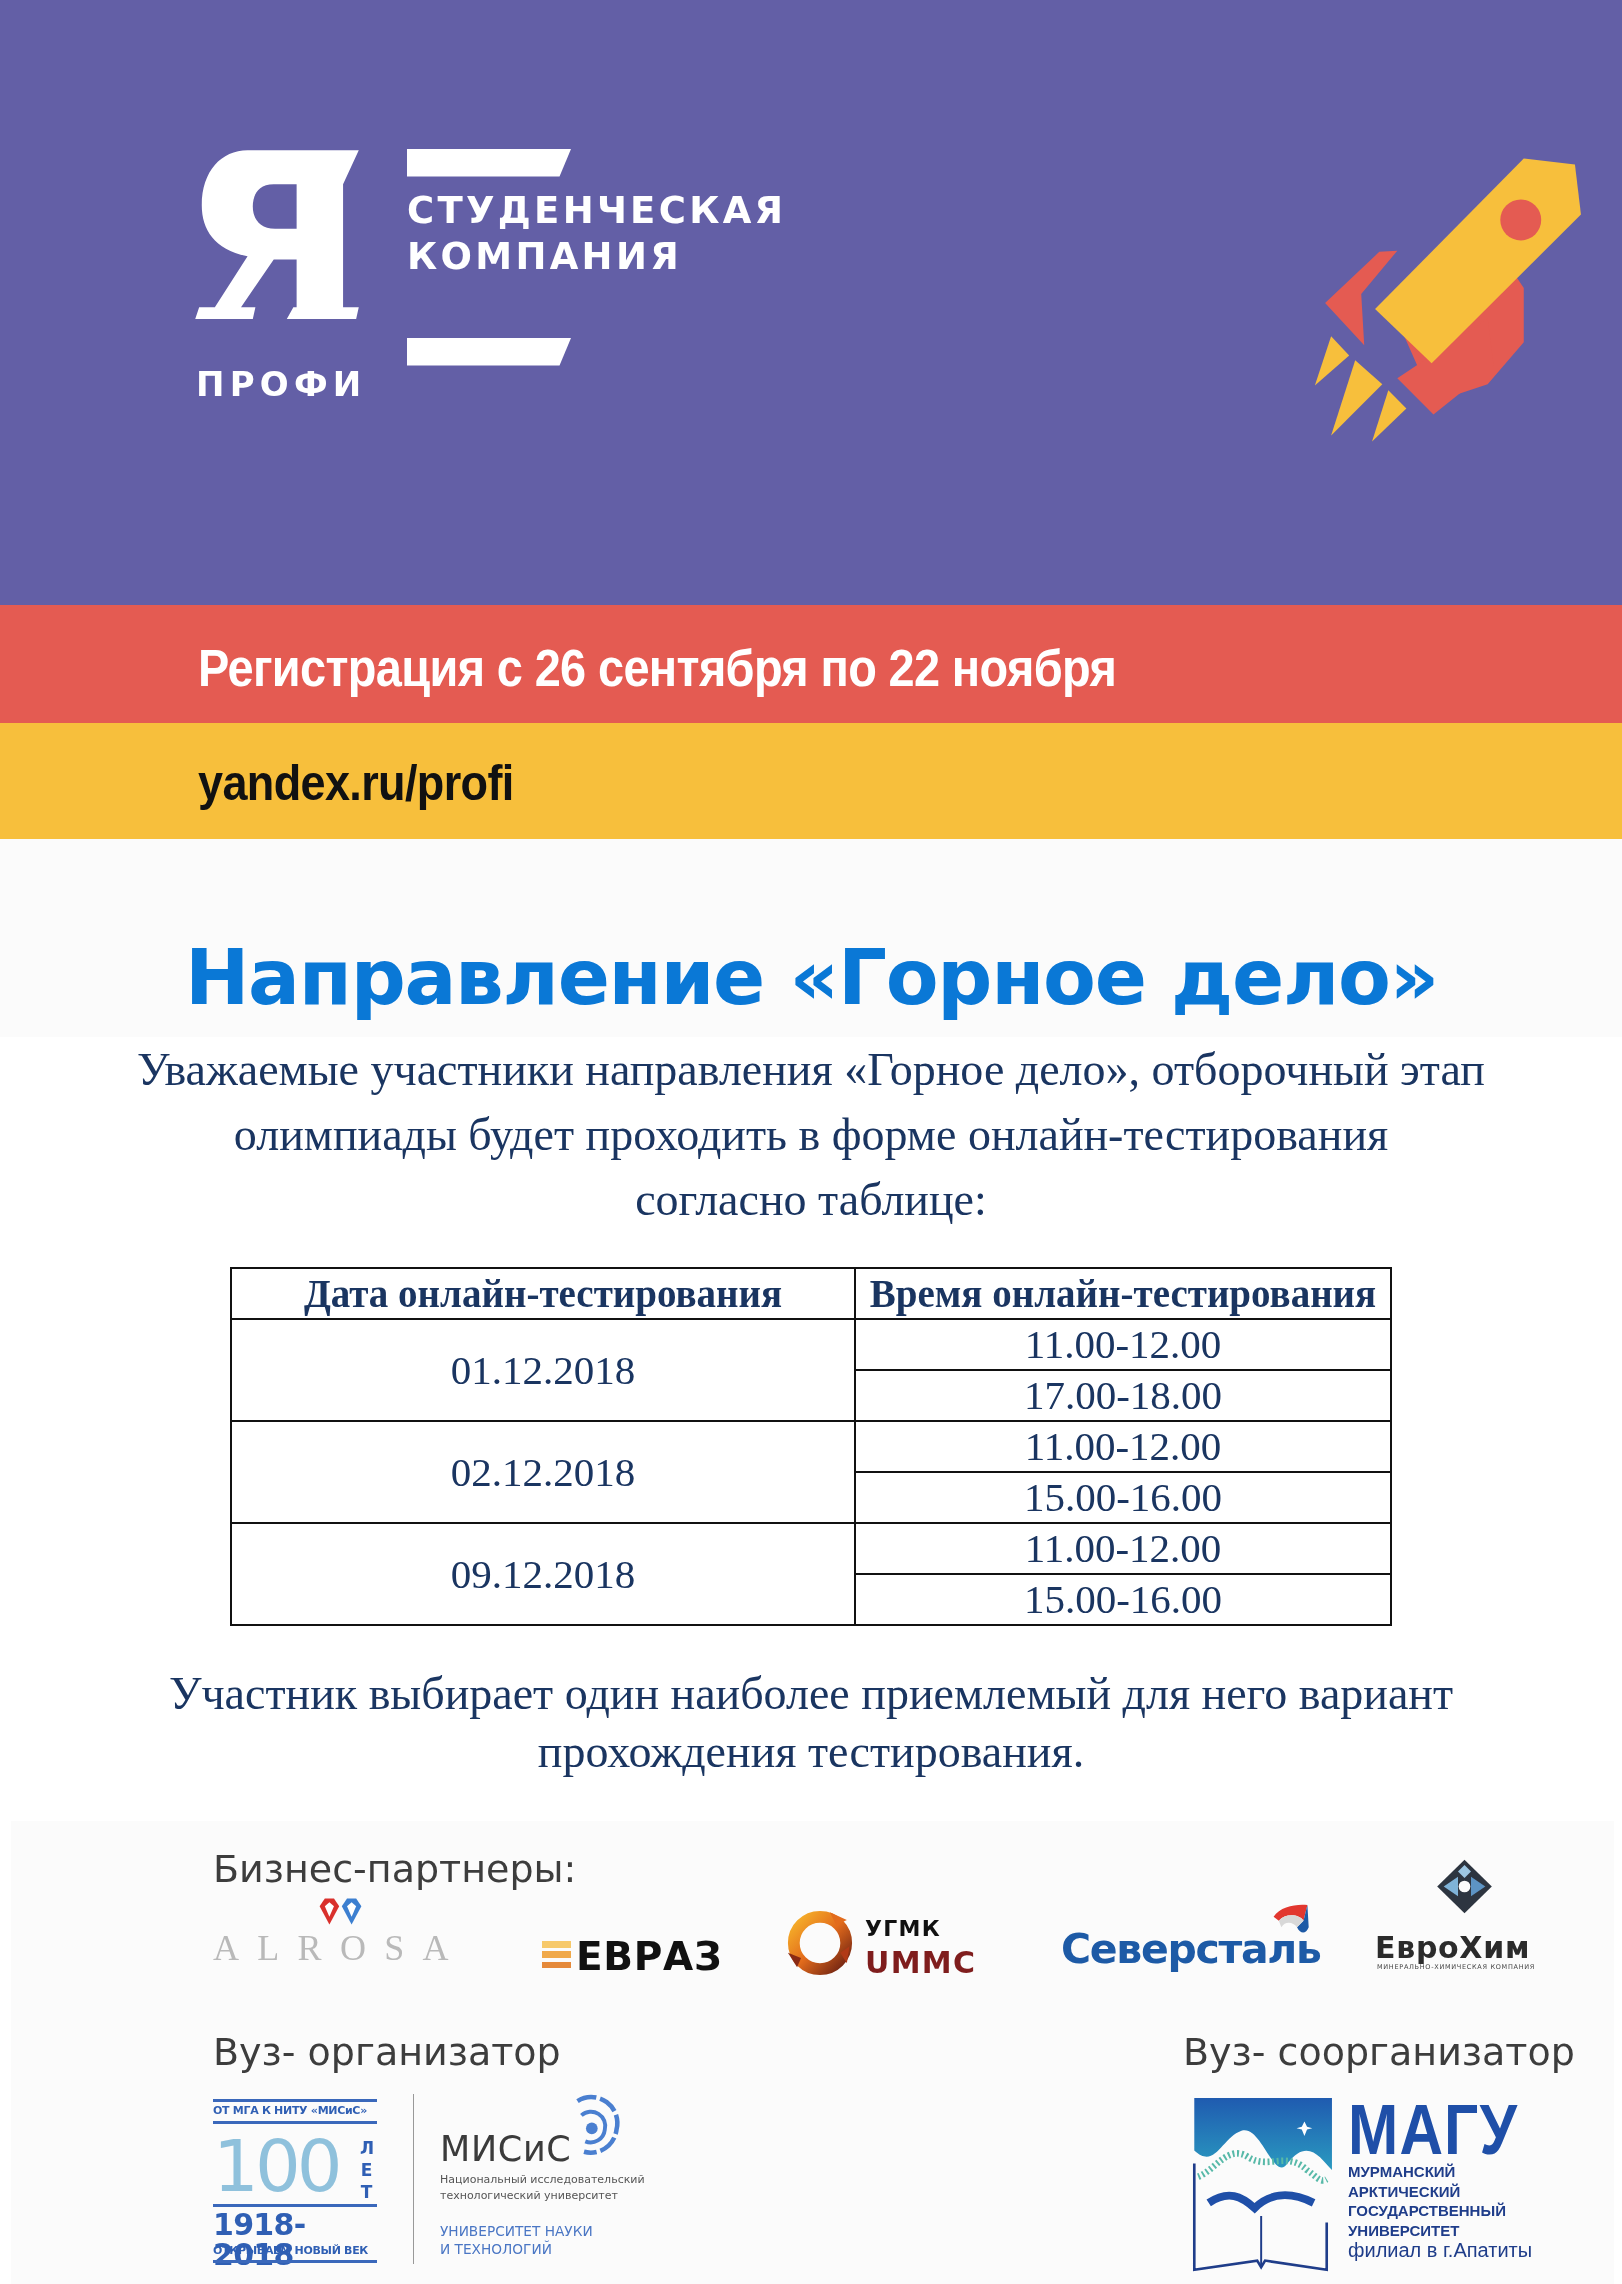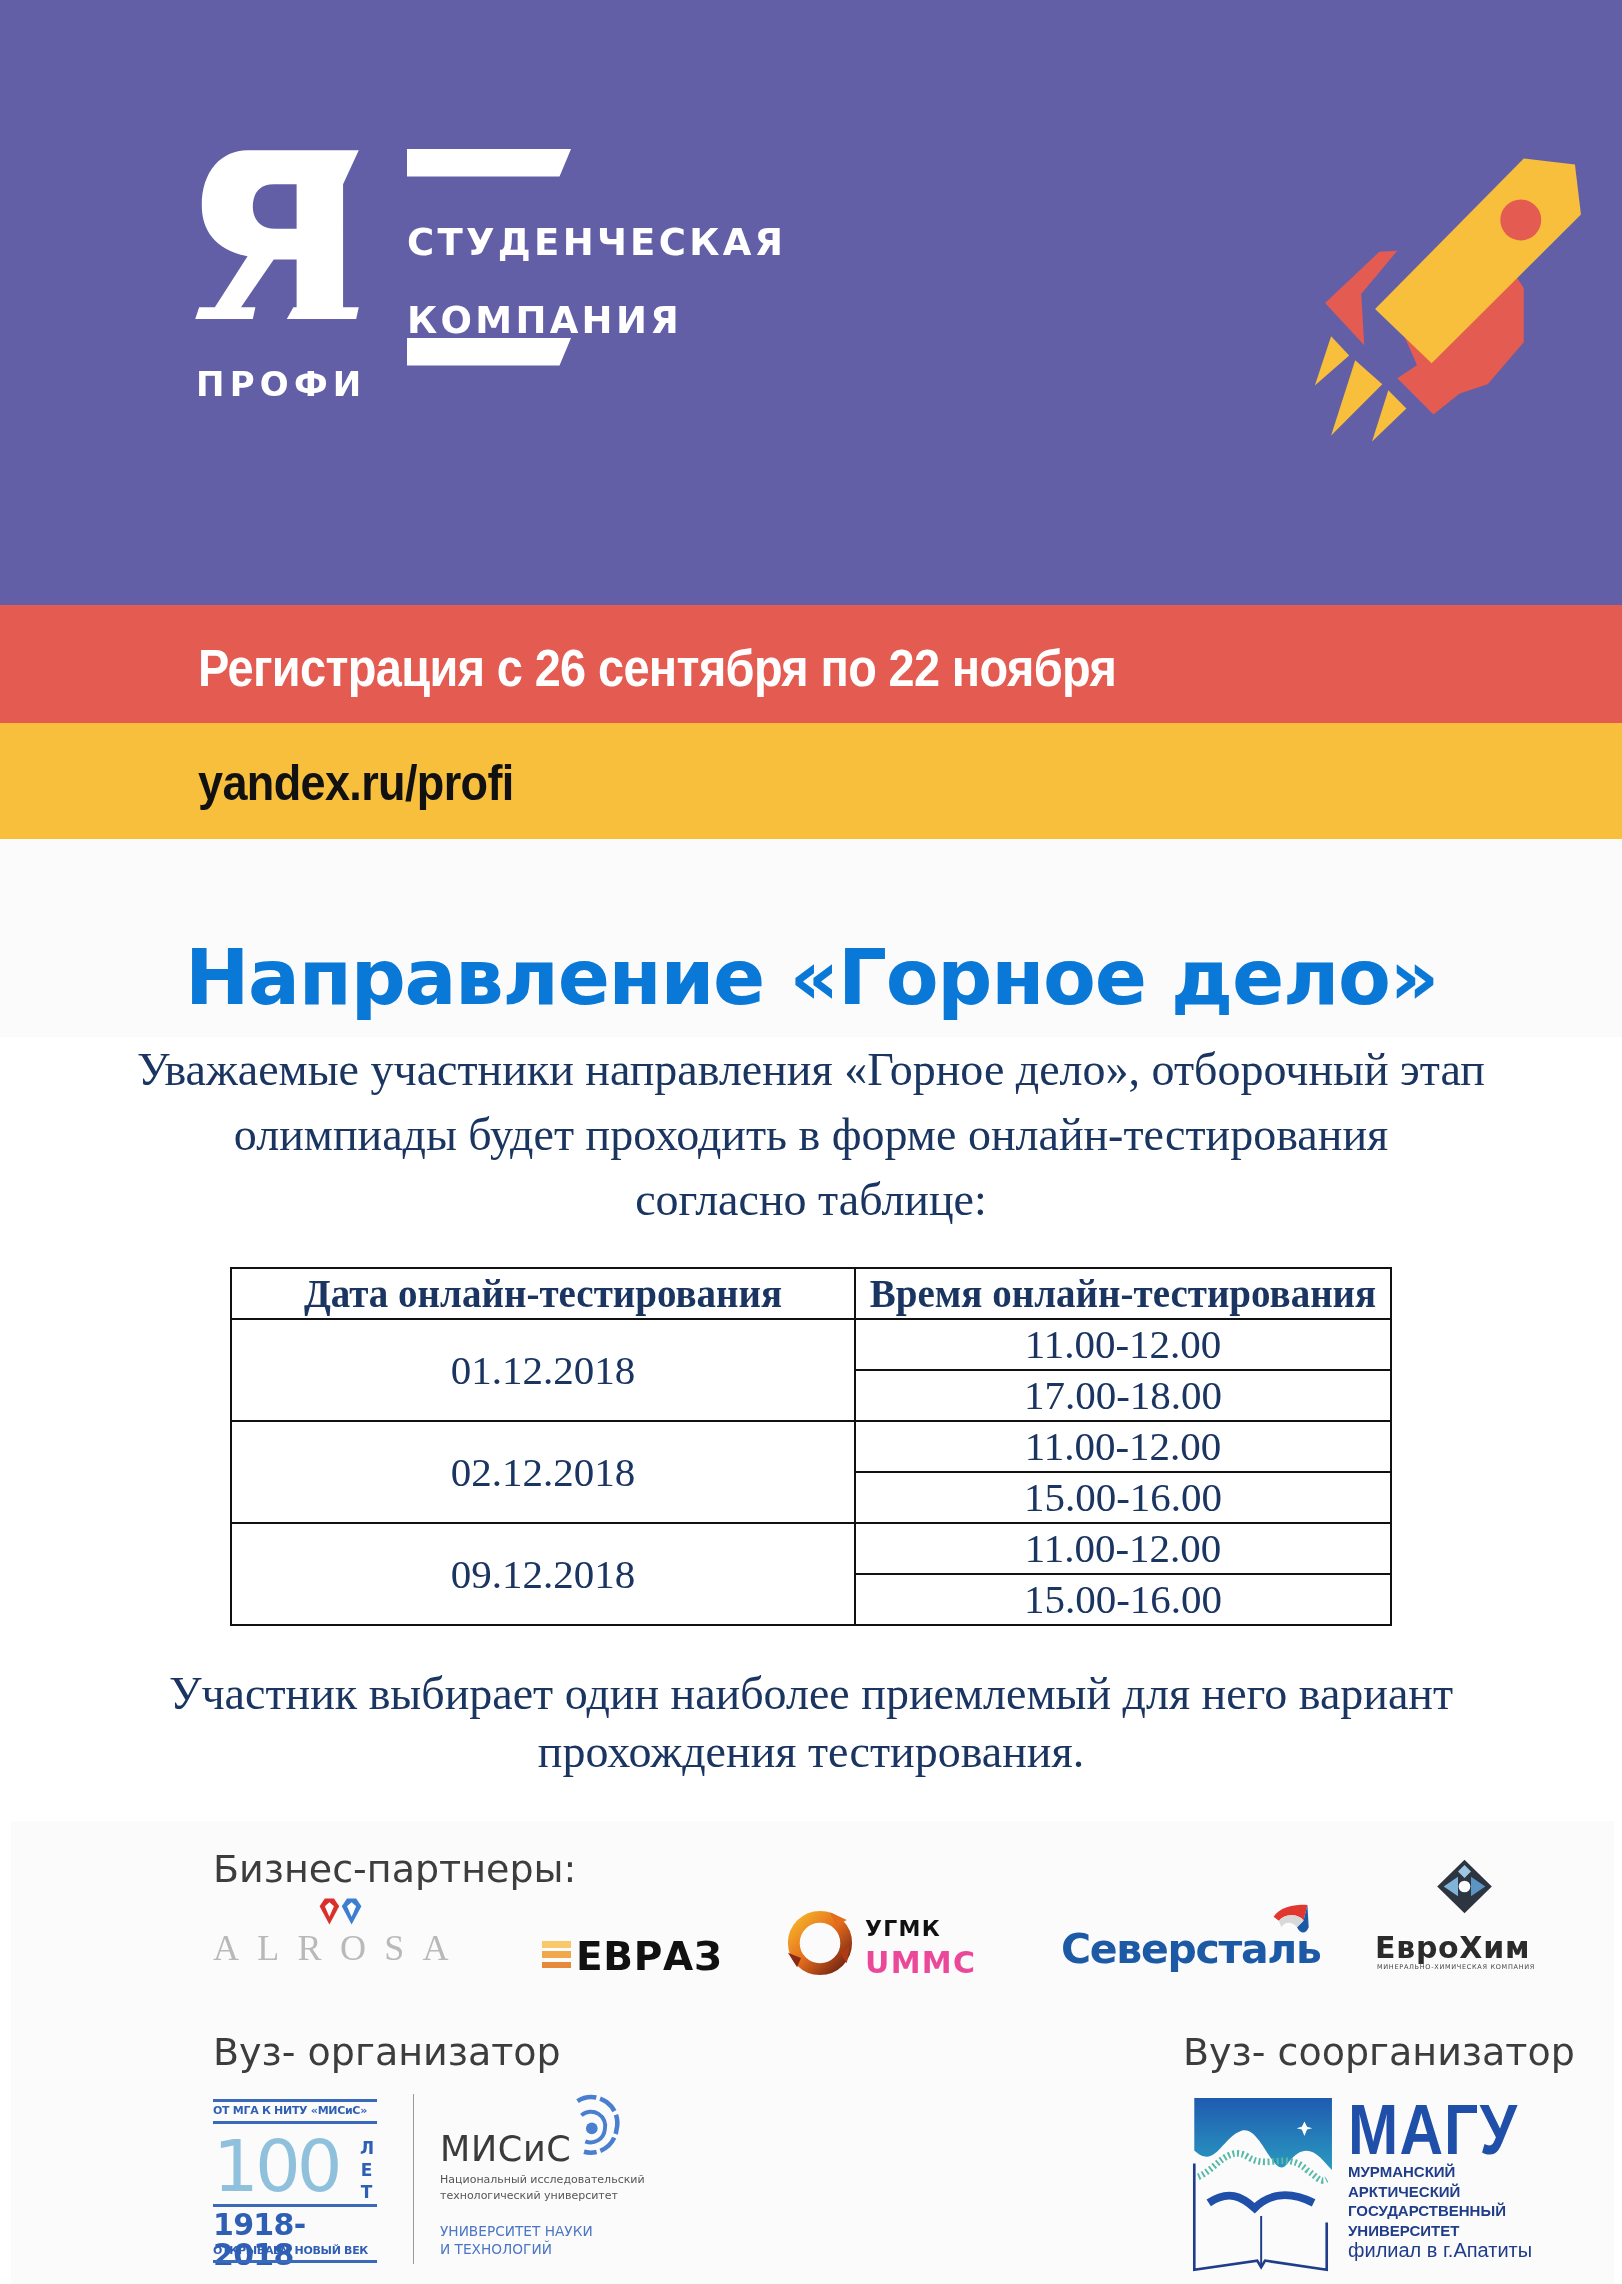--- a/index.html
+++ b/index.html
@@ -7,21 +7,21 @@
   body { position: relative; font-family: "DejaVu Sans", sans-serif; }
 
   
   .hero { position: absolute; left: 0; top: 0; width: 1623px; height: 605px; background: #635fa6; }
   .logo-ya { position: absolute; left: 195px; top: 145px; width: 164px; height: 174px; }
   .logo-profi { position: absolute; left: 196px; top: 335px; color: #fff; font-family: "DejaVu Sans", sans-serif; font-weight: bold; font-size: 34px; letter-spacing: 5.2px; line-height: 1; margin-top: 32px; }
   .logo-bar { position: absolute; background: #fff; }
   .logo-bar.top { left: 407px; top: 149px; width: 164px; height: 27.5px; clip-path: polygon(0 0,100% 0,93% 100%,0 100%); }
   .logo-bar.bot { left: 407px; top: 338px; width: 164px; height: 27.5px; clip-path: polygon(0 0,100% 0,93% 100%,0 100%); }
   .logo-lines { position: absolute; left: 407px; top: 188px; color: #fff; font-family: "DejaVu Sans", sans-serif; font-weight: bold; font-size: 37px; line-height: 46px; letter-spacing: 3.3px; }
-  .logo-lines div { white-space: nowrap; margin-top: 32px; }
+  .logo-lines div { white-space: nowrap; }
   .rocket { position: absolute; left: 1295px; top: 137px; width: 301px; height: 314px; }
 
   .bar-red { position: absolute; left: 0; top: 605px; width: 1623px; height: 118px; background: #e45b52; }
   .bar-red span { position: absolute; left: 198px; top: 34px; color: #fff; font-family: "Liberation Sans", sans-serif; font-weight: bold; font-size: 51px; letter-spacing: -0.7px; white-space: nowrap; transform: scaleX(0.92); transform-origin: left center; }
   .bar-yellow { position: absolute; left: 0; top: 723px; width: 1623px; height: 116px; background: #f7bf3c; }
   .bar-yellow span { position: absolute; left: 198px; top: 31px; color: #111; font-family: "Liberation Sans", sans-serif; font-weight: bold; font-size: 50px; letter-spacing: -0.7px; white-space: nowrap; transform: scaleX(0.9); transform-origin: left center; }
 
   
   .title-wrap { position: absolute; left: 0; top: 839px; width: 1623px; height: 198px; background: #fbfbfb; }
   .page-title { position: absolute; left: 0; top: 936px; width: 1623px; text-align: center; color: #0a78d6; font-family: "DejaVu Sans", sans-serif; font-weight: bold; font-size: 77px; line-height: 1.1; letter-spacing: -1.3px; }
@@ -46,21 +46,21 @@
   .lbl-org { left: 213px; top: 2033px; }
   .lbl-coorg { left: 1183px; top: 2033px; }
 
   .alrosa-icon { position: absolute; left: 317px; top: 1897px; width: 47px; height: 29px; }
   .alrosa-text { position: absolute; left: 213px; top: 1930px; color: #b9b9b9; font-family: "Liberation Serif", serif; font-size: 36px; letter-spacing: 18.3px; line-height: 1; }
   .evraz-stripes { position: absolute; left: 542px; top: 1941px; width: 29px; height: 27.5px; }
   .evraz-stripes div { height: 6.5px; margin-bottom: 3.9px; }
   .evraz-text { position: absolute; left: 576px; top: 1937px; color: #111; font-family: "DejaVu Sans", sans-serif; font-weight: bold; font-size: 39px; line-height: 1; letter-spacing: 0.7px; }
   .ugmk-icon { position: absolute; left: 784px; top: 1907px; width: 72px; height: 72px; }
   .ugmk-top { position: absolute; left: 865px; top: 1918px; color: #111; font-family: "DejaVu Sans", sans-serif; font-weight: bold; font-size: 22px; line-height: 1; letter-spacing: 1.3px; text-align: right; }
-  .ugmk-bot { position: absolute; left: 865px; top: 1948px; color: #ec4899; font-family: "DejaVu Sans", sans-serif; font-weight: bold; font-size: 30px; line-height: 1; letter-spacing: 1.3px; }
+  .ugmk-bot { position: absolute; left: 865px; top: 1948px; color: #7f1d1d; font-family: "DejaVu Sans", sans-serif; font-weight: bold; font-size: 30px; line-height: 1; letter-spacing: 1.3px; }
   .severstal-icon { position: absolute; left: 1271px; top: 1901px; width: 39px; height: 38px; }
   .severstal-text { position: absolute; left: 1061px; top: 1929px; color: #1d5aa6; font-family: "DejaVu Sans", sans-serif; font-weight: bold; font-size: 41px; line-height: 1; letter-spacing: -1.3px; }
   .eurochem-icon { position: absolute; left: 1432px; top: 1857px; width: 65px; height: 59px; }
   .eurochem-text { position: absolute; left: 1375px; top: 1933px; color: #2b2b2b; font-family: "DejaVu Sans", sans-serif; font-weight: bold; font-size: 30px; line-height: 1; letter-spacing: 0.7px; }
   .eurochem-sub { position: absolute; left: 1377px; top: 1963px; color: #444; font-family: "DejaVu Sans", sans-serif; font-size: 6.5px; letter-spacing: 0.7px; white-space: nowrap; }
 
   
   .misis-100 { position: absolute; left: 213px; top: 2099px; width: 164px; height: 164px; color: #2f5fb4; font-family: "DejaVu Sans", sans-serif; }
   .misis-100 .rule { position: absolute; left: 0; width: 164px; height: 2.6px; background: #3a68bb; }
   .misis-100 .small { position: absolute; left: 0; width: 164px; font-weight: bold; font-size: 11px; white-space: nowrap; letter-spacing: -0.3px; }

